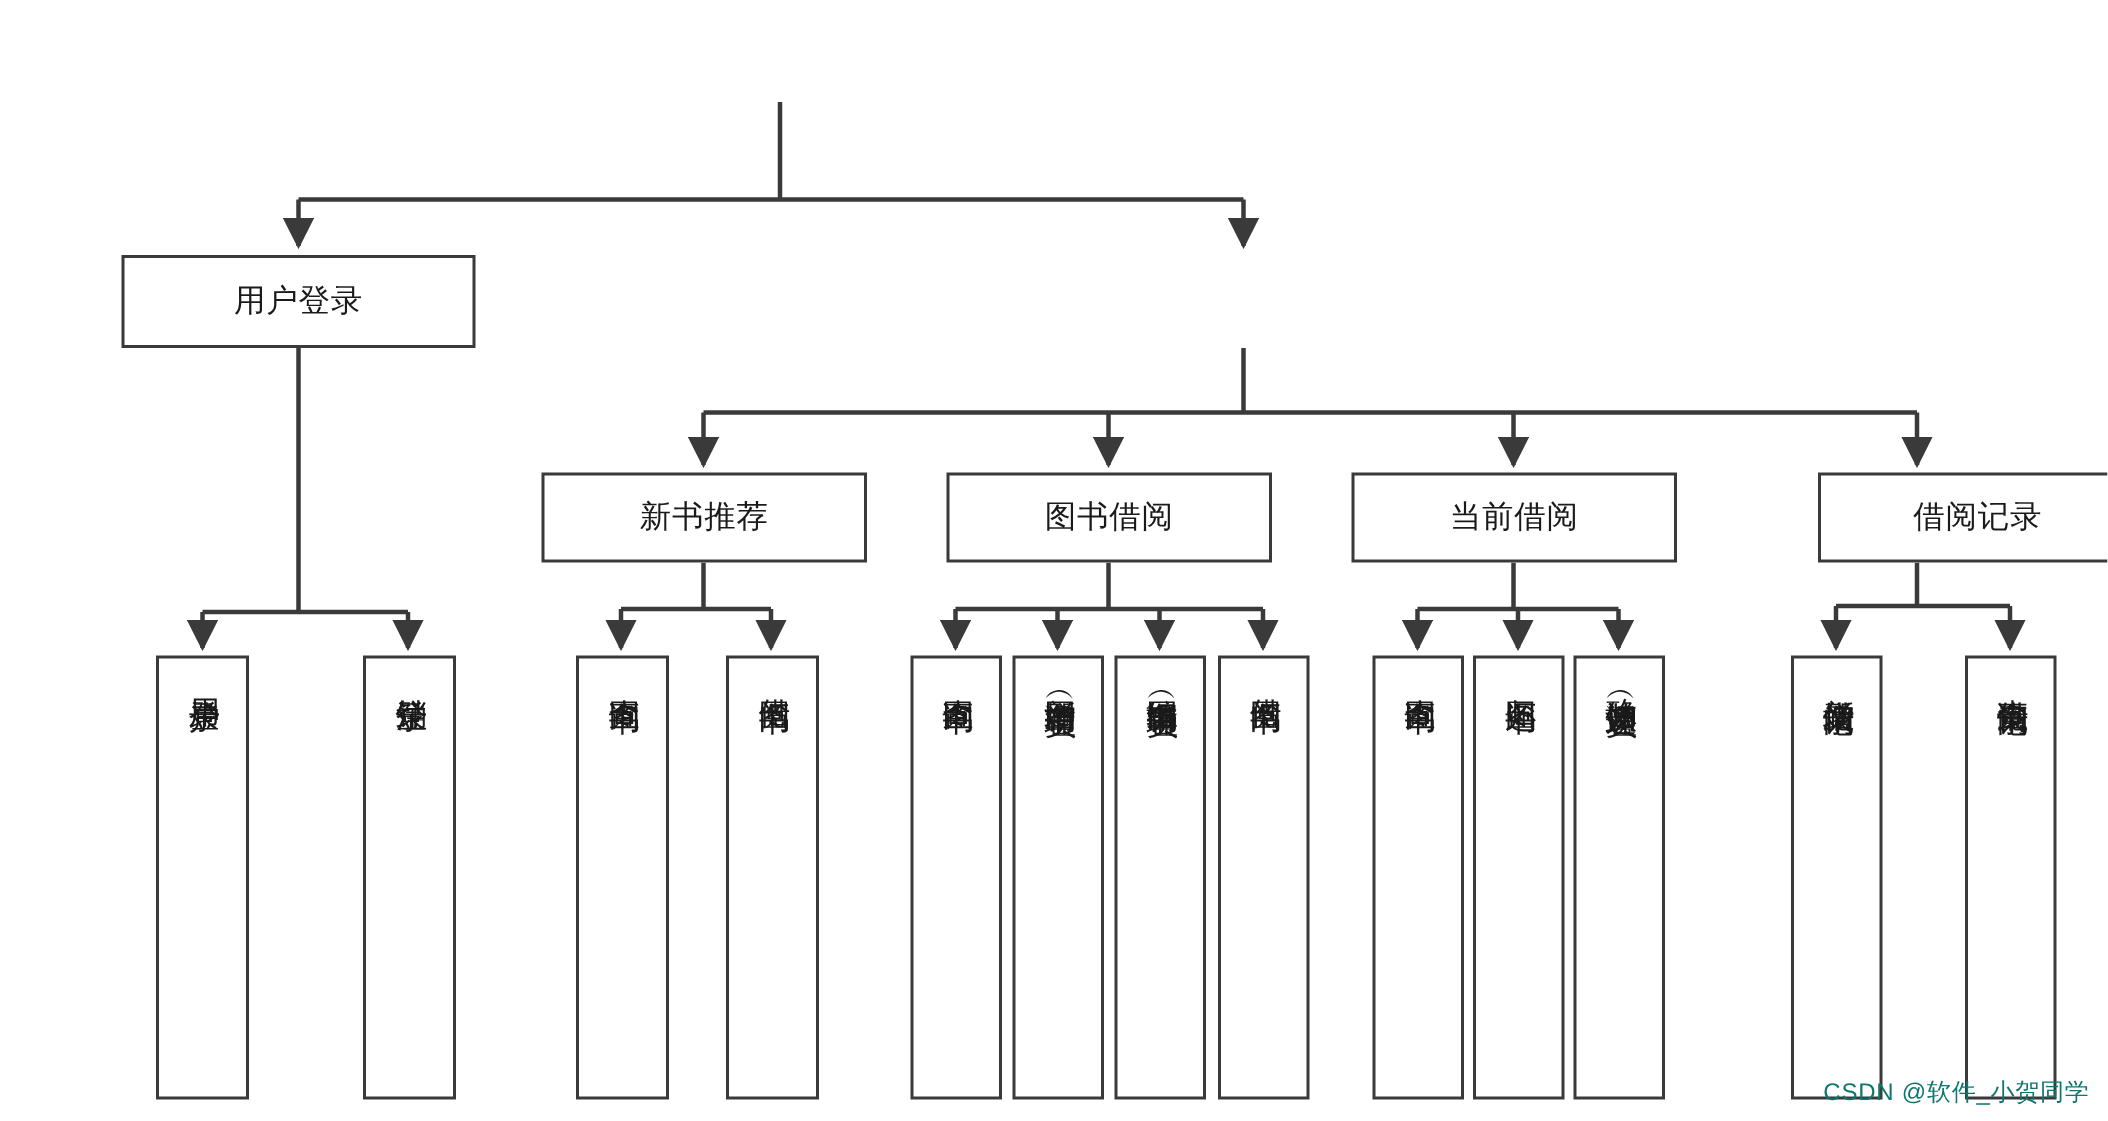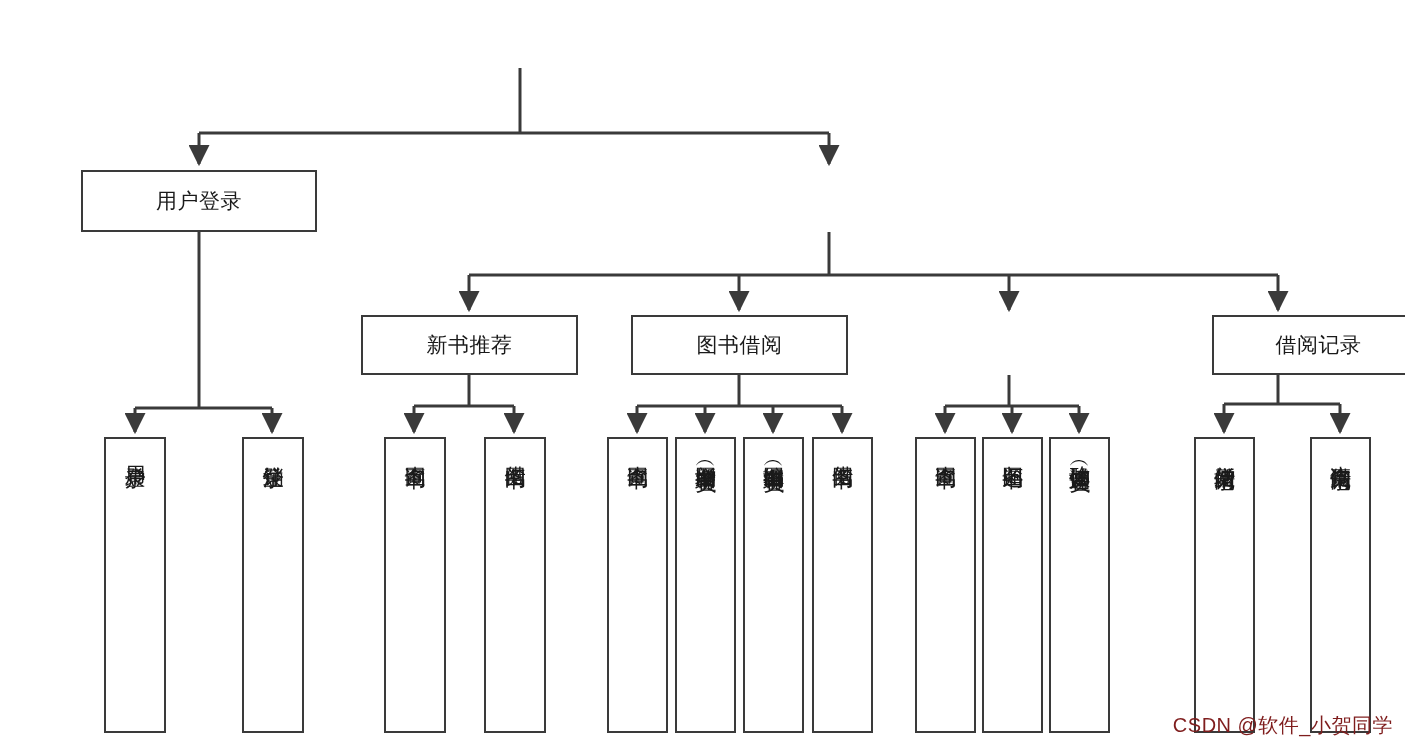--- a/index.html
+++ b/index.html
@@ -57,22 +57,22 @@
     font-size: 21px;
     line-height: 1.08;
     letter-spacing: 1px;
     white-space: nowrap;
     max-height: 100%;
   }
   #watermark {
     position: absolute;
     right: 12px;
     bottom: 8px;
-    font-size: 20px;
-    color: #7f1d1d;
+    font-size: 16px;
+    color: #0f766e;
     white-space: nowrap;
     letter-spacing: 0.5px;
   }
 </style>
 </head>
 <body>
 
 <div id="canvas">
 
   <svg class="edges" viewBox="0 0 1405 747">
@@ -132,20 +132,23 @@
 
 
   <div class="node horiz" style="left:631px; top:315px; width:217px; height:60px;">
     <span class="label">图书借阅</span>
   </div>
 
   <div class="node horiz" style="left:361px; top:315px; width:217px; height:60px;">
     <span class="label">新书推荐</span>
   </div>
 
+  <div class="node horiz" style="left:901px; top:315px; width:217px; height:60px;">
+    <span class="label">当前借阅</span>
+  </div>
 
   <div class="node horiz" style="left:1172px; top:315px; width:213px; height:60px;margin-left:40px;">
     <span class="label">借阅记录</span>
   </div>
 
   <div class="node vert" style="left:104px; top:437px; width:62px; height:296px;">
     <span class="label">用户登录</span>
   </div>
 
   <div class="node vert" style="left:242px; top:437px; width:62px; height:296px;">

